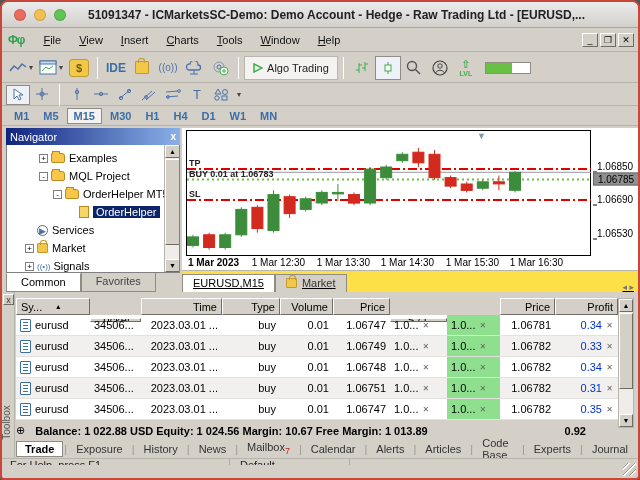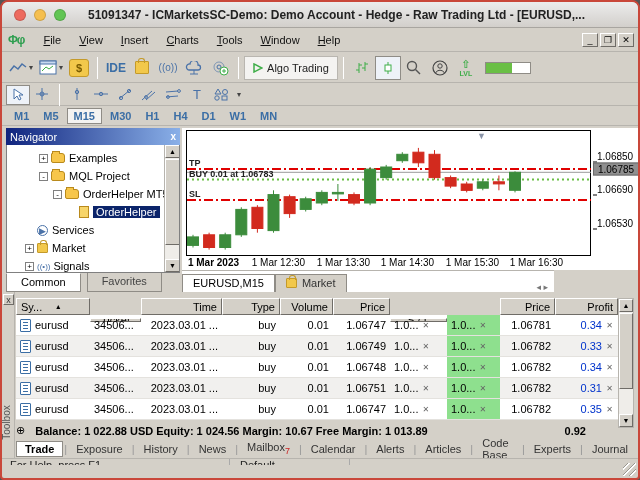--- a/index.html
+++ b/index.html
@@ -40,38 +40,38 @@
   .nav-body{position:relative;height:128px;background:#fff;border:1px solid #808080;border-top:none;overflow:hidden;}
   .tree-row{display:flex;align-items:center;height:18px;font-size:11px;color:#000;white-space:nowrap;}
   .toggle{width:9px;height:9px;border:1px solid #808080;background:#fff;font-size:8px;line-height:7px;text-align:center;margin-right:3px;flex:none;color:#000;}
   .folder{width:14px;height:10px;background:#f7c64a;border:1px solid #b98a1d;border-radius:1px 3px 2px 2px;position:relative;margin-right:4px;flex:none;}
   .folder:before{content:"";position:absolute;left:0;top:-3px;width:6px;height:2px;background:#f7c64a;border:1px solid #b98a1d;border-bottom:none;}
   .file-ic{width:10px;height:12px;background:#f7d56a;border:1px solid #b98a1d;margin-right:4px;flex:none;}
   .selrow{background:#0b246a;color:#fff;padding:0 3px;}
   .nav-scroll{position:absolute;right:0;top:0;width:15px;height:100%;background:#efede9;border-left:1px solid #b7b4ae;}
   .sbtn{width:15px;height:13px;background:#d4d0c8;border:1px solid;border-color:#fff #6f6c67 #6f6c67 #fff;font-size:7px;text-align:center;line-height:11px;color:#000;}
   .sthumb{width:15px;background:#d4d0c8;border:1px solid;border-color:#fff #6f6c67 #6f6c67 #fff;}
-  .nav-tabs{height:19px;display:flex;font-size:11px;gap:6px;}
+  .nav-tabs{height:19px;display:flex;font-size:11px;}
   .nav-tab{padding:2px 14px;color:#444;border:1px solid #8f8c86;border-top:none;background:#d4d0c8;}
   .nav-tab.active{background:#fff;font-weight:normal;color:#000;border-top:1px solid #fff;}
   
   .chartpanel{position:absolute;left:180px;top:126px;width:458px;height:142px;background:#fff;}
   .plot{position:absolute;left:4px;top:2px;width:405px;height:126px;border:1px solid #000;}
   .chead{position:absolute;left:6px;top:4px;display:flex;align-items:center;gap:4px;font-size:11px;color:#000;z-index:5;}
   .cico1{width:13px;height:11px;border:1px solid #3b6ea5;background:#fff;display:inline-block;position:relative;}
   .cico1:before{content:"";position:absolute;left:2px;top:2px;width:9px;height:1px;background:#3b6ea5;box-shadow:0 3px 0 #3b6ea5,0 6px 0 #3b6ea5;}
   .cico2{width:13px;height:11px;border:1px solid #b03a2e;background:#fff;display:inline-block;position:relative;}
   .cico2:before{content:"";position:absolute;left:1px;top:1px;width:5px;height:8px;background:#c9d9f0;border:1px solid #3b6ea5;}
-  .yaxis{position:absolute;left:411px;top:0;width:47px;height:126px;font-size:10px;color:#000;}
+  .yaxis{position:absolute;left:411px;top:10px;width:47px;height:126px;font-size:10px;color:#000;}
   .ytick{position:absolute;left:4px;transform:translateY(-50%);}
   .ytickmark{position:absolute;left:-4px;width:4px;height:1px;background:#000;}
   .pricebox{position:absolute;left:0;width:46px;background:#8f8f8f;color:#000;text-align:center;font-size:10px;border:1px solid #6b6b6b;transform:translateY(-50%);}
   .xaxis{position:absolute;left:4px;top:129px;width:420px;height:13px;font-size:10px;color:#000;}
   .xlab{position:absolute;transform:translateX(-8%);white-space:nowrap;}
-  .chart-tabs{position:absolute;left:180px;top:268px;width:372px;height:22px;background:#ffffff;border-top:1px solid #b7b4ae;display:flex;align-items:flex-end;font-size:11px;}
+  .chart-tabs{position:absolute;left:180px;top:268px;width:458px;height:22px;background:#fde047;border-top:1px solid #b7b4ae;display:flex;align-items:flex-end;font-size:11px;text-decoration:underline;}
   .ctab{padding:2px 10px 3px;border:1px solid #8f8c86;border-bottom:none;background:#d4d0c8;color:#333;display:flex;align-items:center;gap:5px;}
   .ctab.active{background:#fff;font-weight:normal;color:#000;}
   .bag{width:11px;height:10px;background:#f2c84b;border:1px solid #c49a2a;border-radius:1px;position:relative;display:inline-block;}
   .bag:before{content:"";position:absolute;left:2px;top:-4px;width:5px;height:4px;border:1px solid #c49a2a;border-bottom:none;border-radius:3px 3px 0 0;}
   .tab-arrows{margin-left:auto;margin-right:6px;color:#777;font-size:9px;}
   
   .toolbox{position:absolute;left:0;top:290px;width:100%;height:166px;background:#d4d0c8;}
   .tb-strip{position:absolute;left:0;top:0;width:13px;height:166px;border-right:1px solid #b7b4ae;}
   .tb-strip .x{position:absolute;left:1px;top:2px;width:11px;height:11px;font-size:9px;line-height:11px;text-align:center;color:#333;background:#d4d0c8;border:1px solid;border-color:#fff #6f6c67 #6f6c67 #fff;}
   .tb-strip .vlabel{position:absolute;left:-26px;bottom:30px;transform:rotate(-90deg);transform-origin:center;font-size:10px;color:#555;width:60px;text-align:center;}

